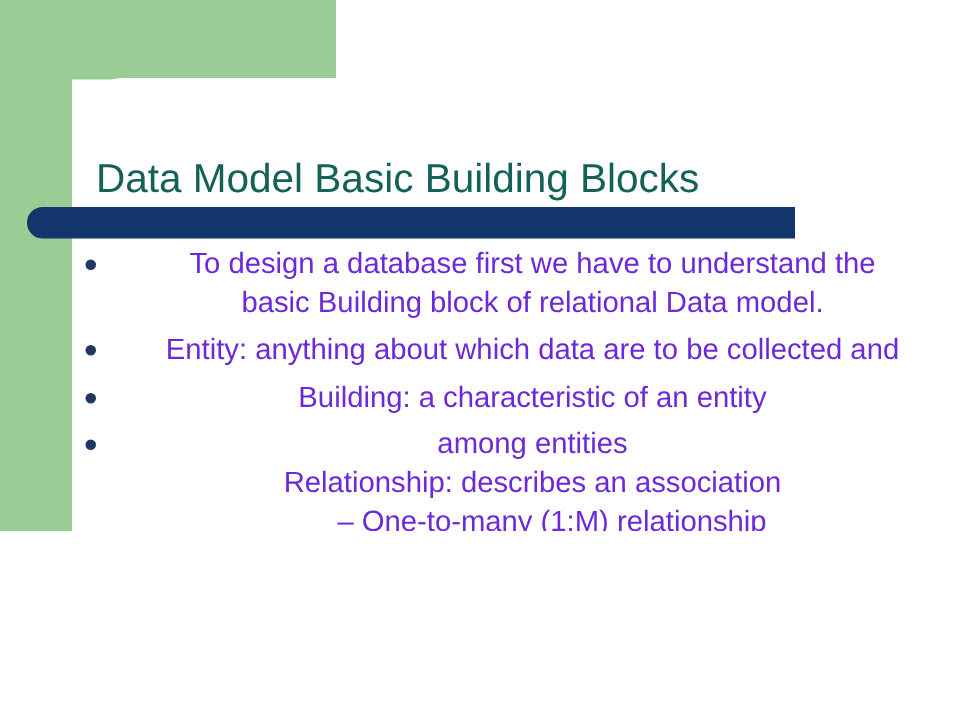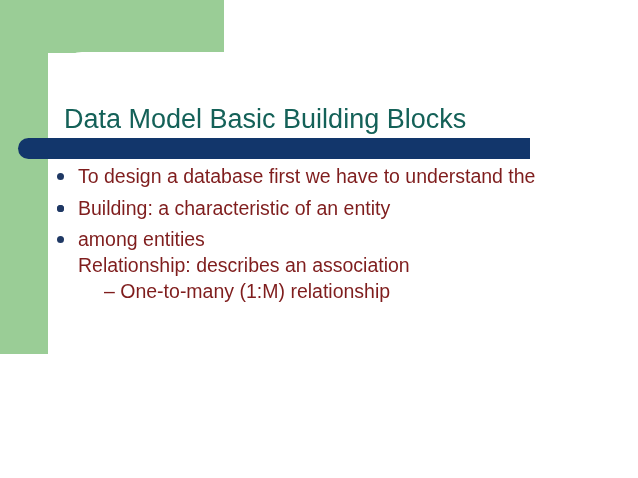--- a/index.html
+++ b/index.html
@@ -76,23 +76,24 @@
     white-space: nowrap;
   }
 
   
   .body-area {
     position: absolute;
     left: 52px;
     top: 164px;
     width: 580px;
     z-index: 5;
-    color: #7f1d1d;
+    color: #6d28d9;
     font-size: 19.5px;
     line-height: 25.5px;
+    text-align: center;
   }
 
   .bullet-item {
     position: relative;
     padding-left: 26px;
     margin-bottom: 6px;
   }
   .bullet-item .marker {
     position: absolute;
     left: 5px;
@@ -137,24 +138,26 @@
   <div class="white-panel"></div>
   <div class="navy-bar"></div>
 
   <h1 class="slide-title">Data Model Basic Building Blocks</h1>
 
   <div class="body-area">
 
     <div class="bullet-item">
       <span class="marker"></span>
       <span class="bullet-text">To design a database first we have to understand the</span>
+      <span class="bullet-text">basic Building block of  relational Data model.</span>
     </div>
 
     <div class="bullet-item">
       <span class="marker"></span>
+      <span class="bullet-text">Entity: anything about which data are to be collected and</span>
     </div>
 
     <div class="bullet-item">
       <span class="marker"></span>
       <span class="bullet-text">Building: a characteristic of an entity</span>
     </div>
 
     <div class="bullet-item">
       <span class="marker"></span>
       <span class="bullet-text">among entities</span>

